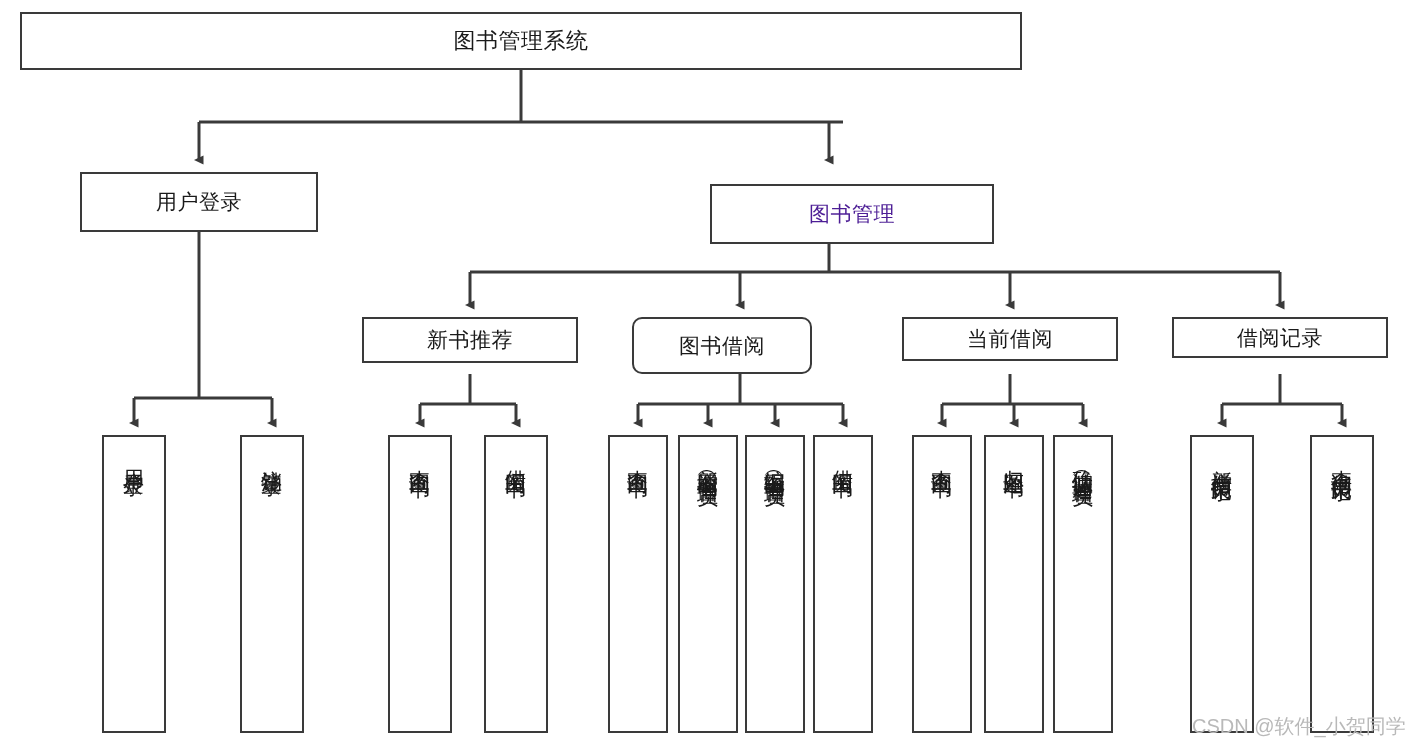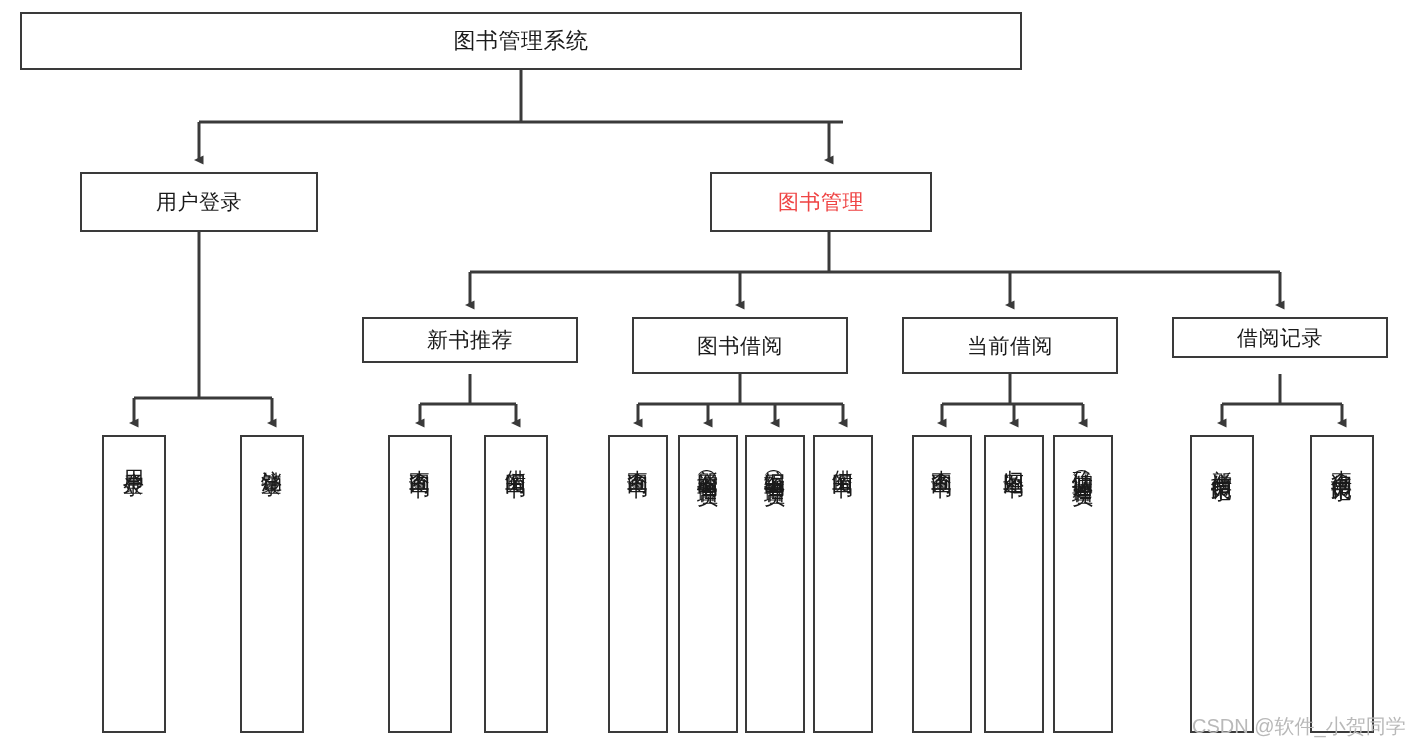--- a/index.html
+++ b/index.html
@@ -124,31 +124,31 @@
     </g>
   </svg>
 
   <div class="node horiz root" style="left: 20px; top: 12px; width: 1002px; height: 58px; border-color: rgb(58, 58, 58); color: rgb(26, 26, 26);">
     <span class="lbl">图书管理系统</span>
   </div>
 
   <div class="node horiz" style="left: 80px; top: 172px; width: 238px; height: 60px; border-color: rgb(58, 58, 58); color: rgb(26, 26, 26);">
     <span class="lbl">用户登录</span>
   </div>
-  <div class="node horiz" style="left: 710px; top: 172px; width: 222px; height: 60px; border-color: rgb(58, 58, 58); color: #ef4444;">
+  <div class="node horiz" style="left: 710px; top: 184px; width: 284px; height: 60px; border-color: rgb(58, 58, 58); color: #4c1d95;">
     <span class="lbl">图书管理</span>
   </div>
 
   <div class="node horiz" style="left: 362px; top: 317px; width: 216px; height: 46px; border-color: rgb(58, 58, 58); color: rgb(26, 26, 26);">
     <span class="lbl">新书推荐</span>
   </div>
-  <div class="node horiz" style="left: 632px; top: 317px; width: 216px; height: 57px; border-color: rgb(58, 58, 58); color: rgb(26, 26, 26);">
+  <div class="node horiz" style="left: 632px; top: 317px; width: 180px; height: 57px; border-color: rgb(58, 58, 58); color: rgb(26, 26, 26); border-radius: 10px;">
     <span class="lbl">图书借阅</span>
   </div>
-  <div class="node horiz" style="left: 902px; top: 317px; width: 216px; height: 57px; border-color: rgb(58, 58, 58); color: rgb(26, 26, 26);">
+  <div class="node horiz" style="left: 902px; top: 317px; width: 216px; height: 44px; border-color: rgb(58, 58, 58); color: rgb(26, 26, 26);">
     <span class="lbl">当前借阅</span>
   </div>
   <div class="node horiz" style="left: 1172px; top: 317px; width: 216px; height: 41px; border-color: rgb(58, 58, 58); color: rgb(26, 26, 26);">
     <span class="lbl">借阅记录</span>
   </div>
 
   <div class="node vert" style="left: 102px; top: 435px; width: 64px; height: 298px; border-color: rgb(58, 58, 58); color: rgb(26, 26, 26);">
     <span class="lbl">用户登录</span>
   </div>
   <div class="node vert" style="left: 240px; top: 435px; width: 64px; height: 298px; border-color: rgb(58, 58, 58); color: rgb(26, 26, 26);">

